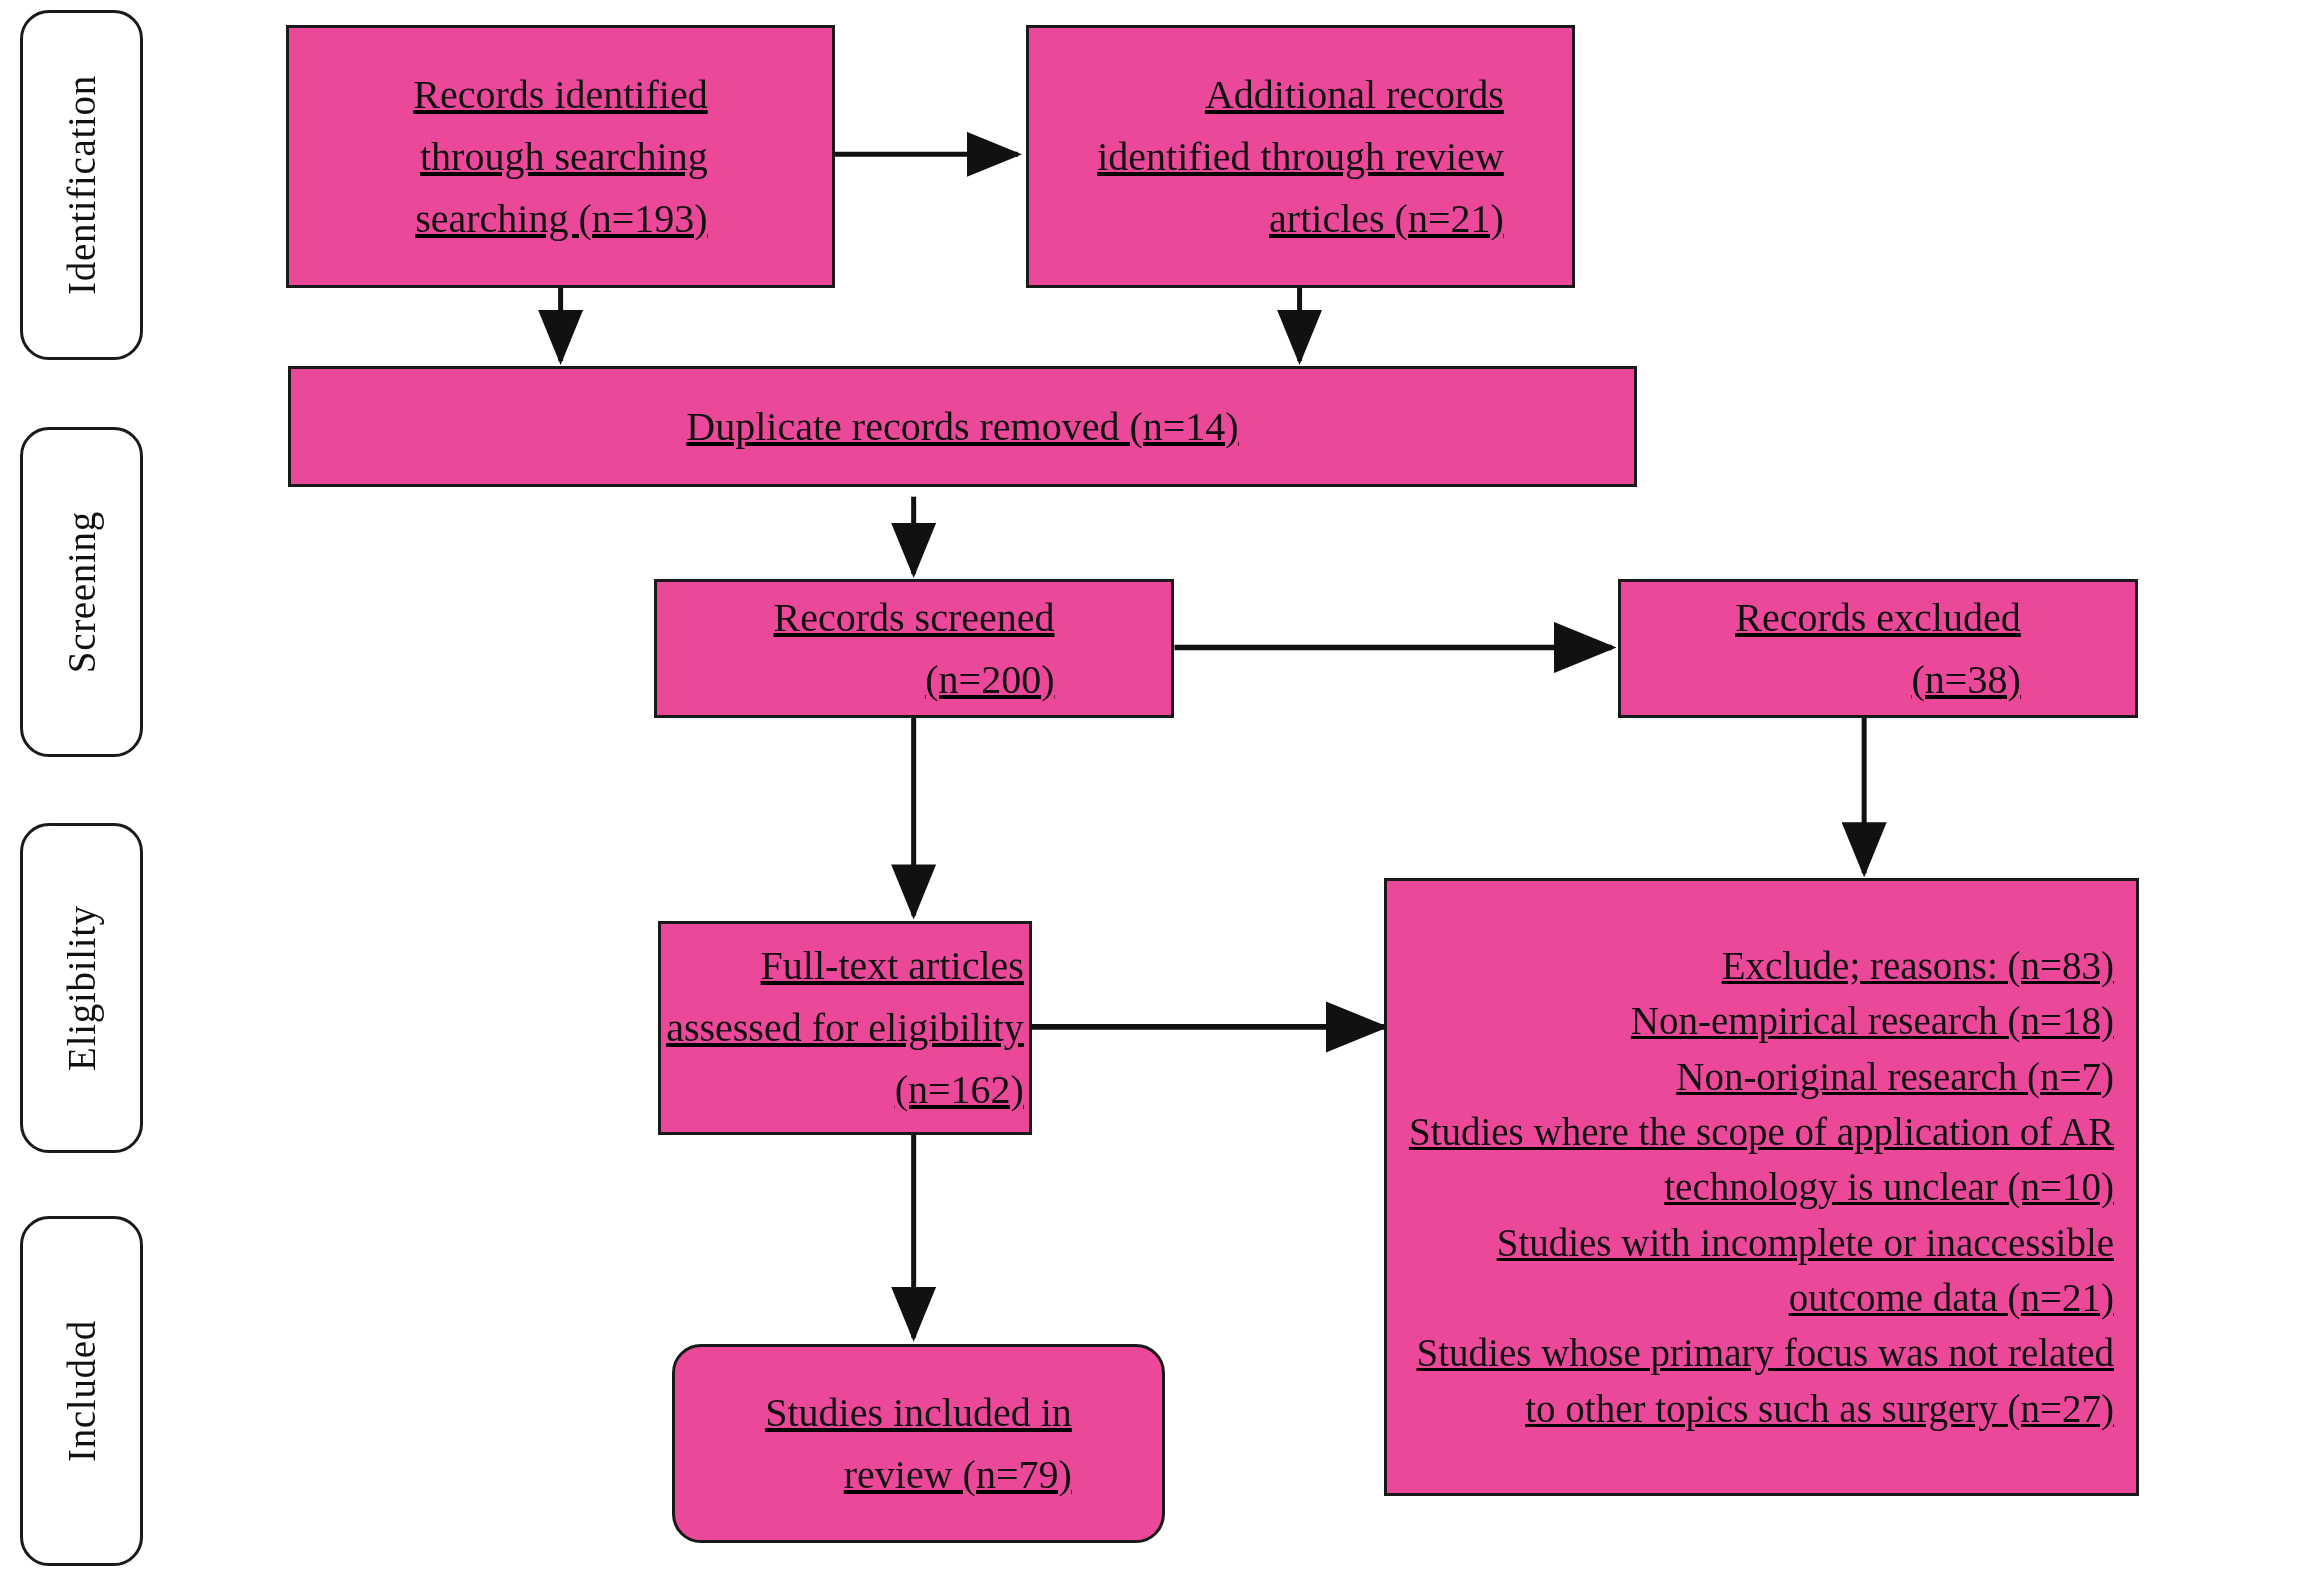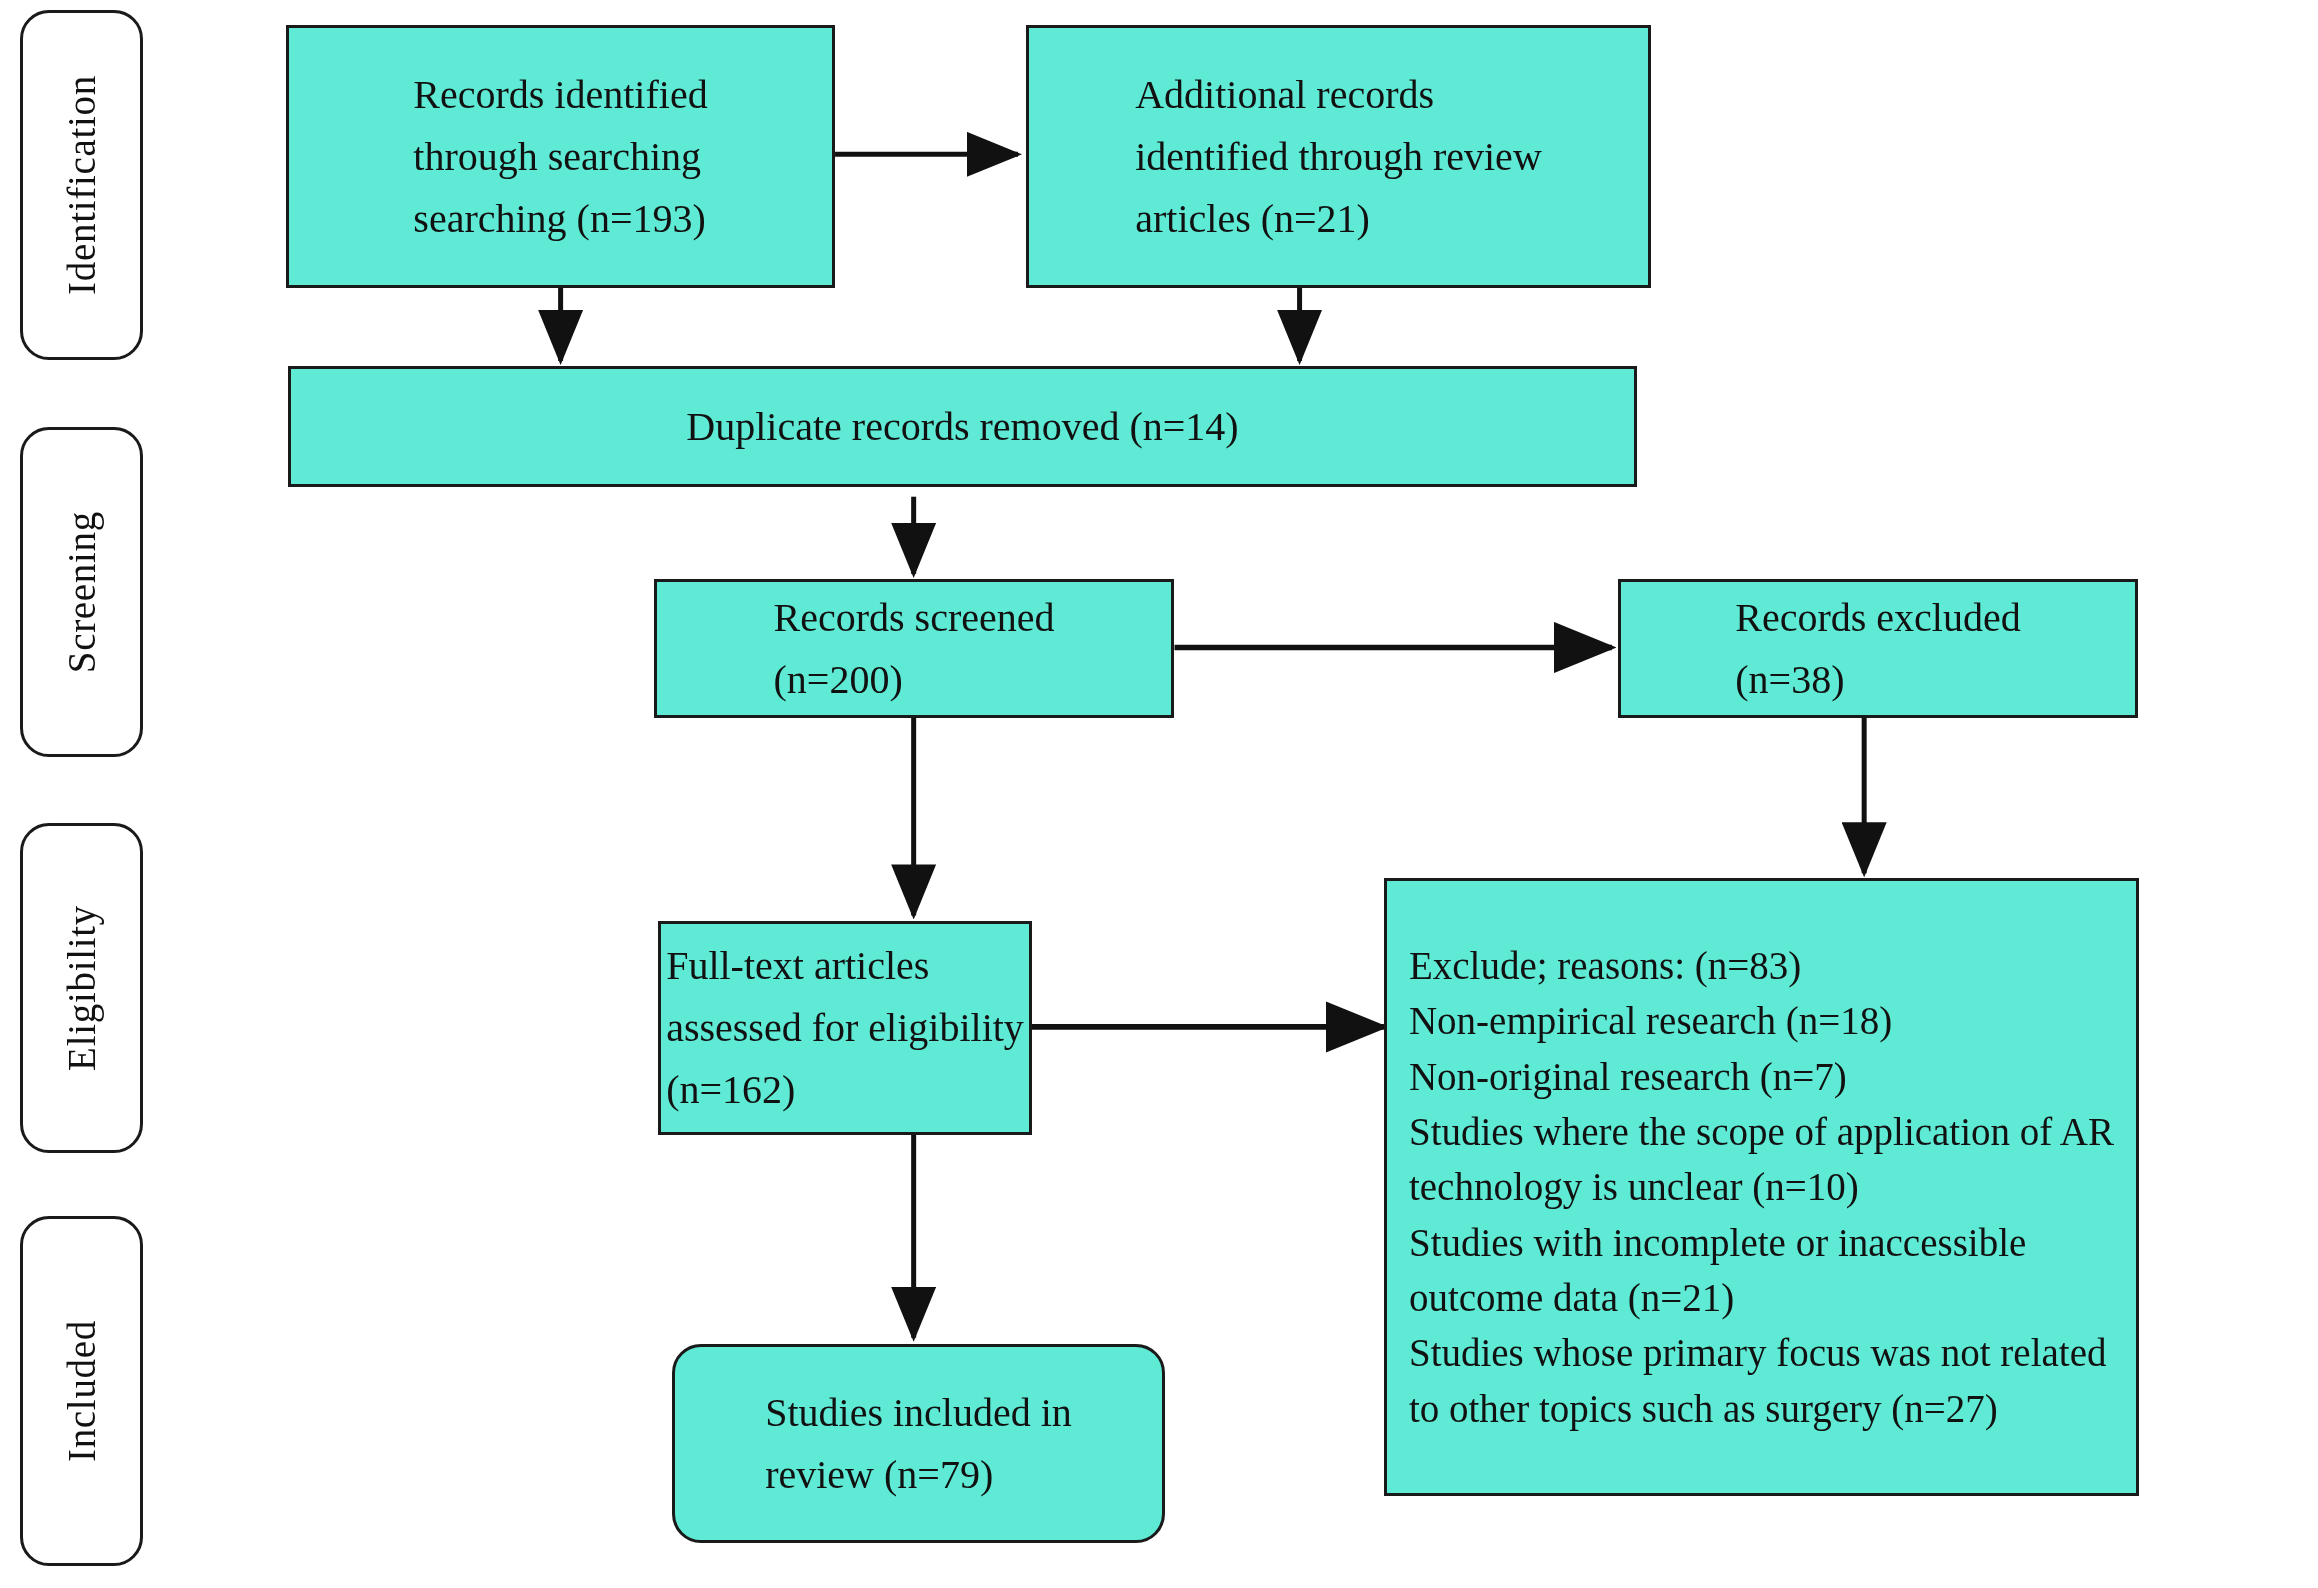--- a/index.html
+++ b/index.html
@@ -35,25 +35,26 @@
     color: #111111;
     white-space: nowrap;
     line-height: 1;
   }
 
   
   .flow-box {
     position: absolute;
     box-sizing: border-box;
     border: 3.6px solid #1a1a1a;
-    background: #5eead4;
+    background: #ec4899;
     display: flex;
     align-items: center;
     justify-content: center;
-    text-align: left;
+    text-align: right;
+    text-decoration: underline;
   }
   .flow-text {
     font-size: 40px;
     line-height: 1.55;
     color: #111111;
     padding: 0 13px;
   }
   .flow-text .ln { display: block; white-space: nowrap; }
 
   #box-exclusion-reasons .flow-text {
@@ -120,21 +121,21 @@
   </div>
 
   <div class="flow-box" id="box-records-identified" style="left:286px; top:25px; width:549px; height:263px;">
     <div class="flow-text">
       <span class="ln">Records identified</span>
       <span class="ln">through searching</span>
       <span class="ln">searching (n=193)</span>
     </div>
   </div>
 
-  <div class="flow-box" id="box-additional-records" style="left:1026px; top:25px; width:625px; height:263px;">
+  <div class="flow-box" id="box-additional-records" style="left:1026px; top:25px; width:549px; height:263px;">
     <div class="flow-text">
       <span class="ln">Additional records</span>
       <span class="ln">identified through review</span>
       <span class="ln">articles (n=21)</span>
     </div>
   </div>
 
   <div class="flow-box" id="box-duplicates-removed" style="left:288px; top:366px; width:1349px; height:121px;">
     <div class="flow-text">
       <span class="ln">Duplicate records removed (n=14)</span>

